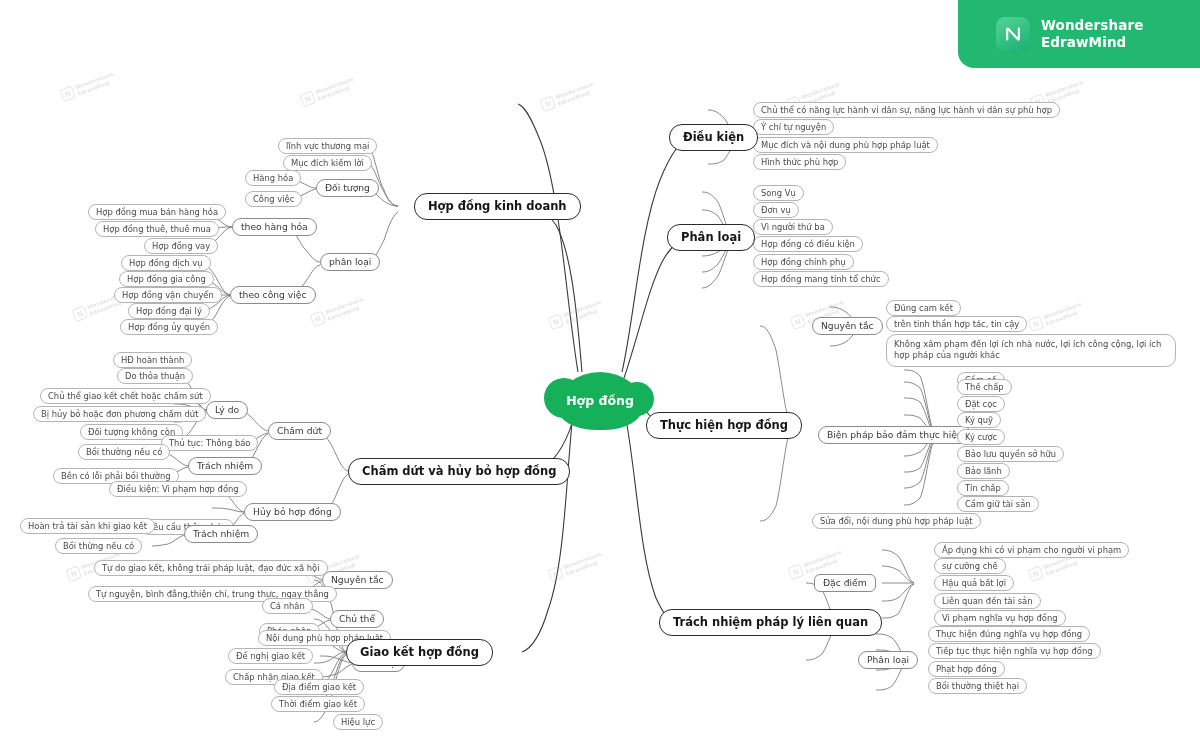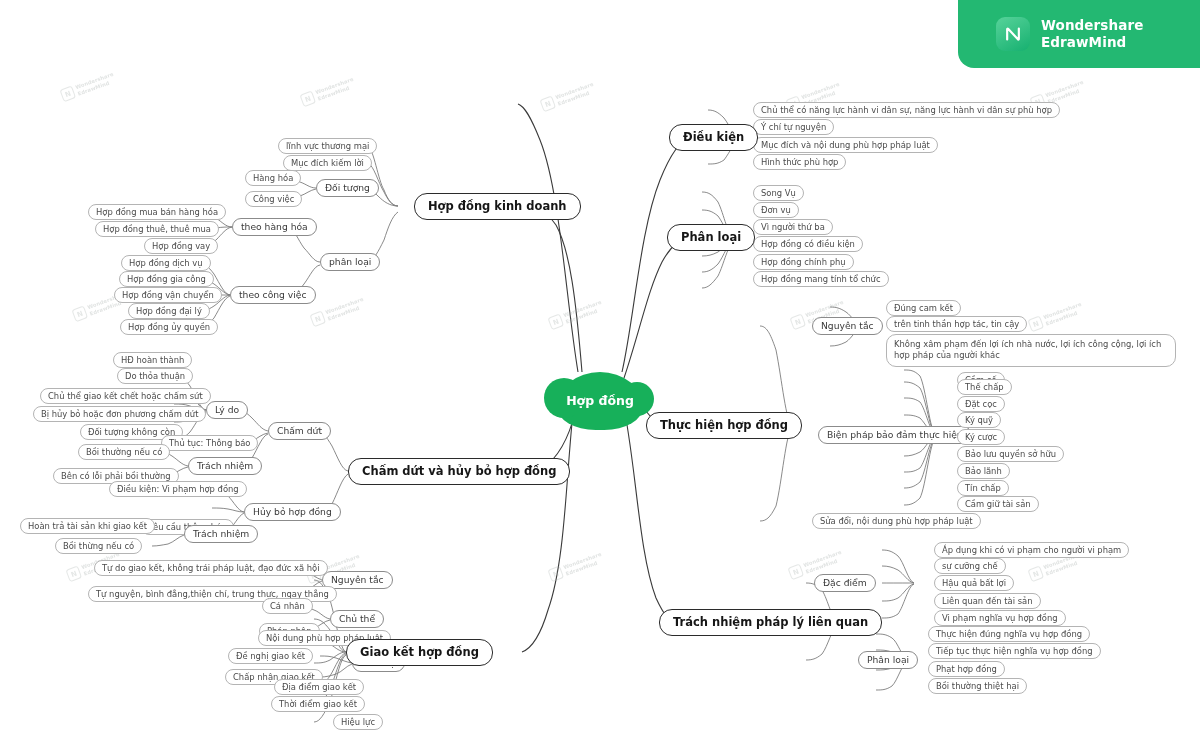--- a/index.html
+++ b/index.html
@@ -470,21 +470,21 @@
   <div class="node n3" style="left:957px;top:496px;">
     <span>Cầm giữ tài sản</span>
     </div>
   <div class="node n3" style="left:812px;top:513px;">
     <span>Sửa đổi, nội dung phù hợp pháp luật</span>
     </div>
 
   <div class="node n1" style="left:659px;top:609px;">
     <span>Trách nhiệm pháp lý liên quan</span>
     </div>
-  <div class="node n2" style="left:814px;top:574px;">
+  <div class="node n2" style="left:814px;top:574px;border-radius:6px;">
     <span>Đặc điểm</span>
     </div>
   <div class="node n3" style="left:934px;top:542px;">
     <span>Áp dụng khi có vi phạm cho người vi phạm</span>
     </div>
   <div class="node n3" style="left:934px;top:558px;">
     <span>sự cưỡng chế</span>
     </div>
   <div class="node n3" style="left:934px;top:575px;">
     <span>Hậu quả bất lợi</span>

